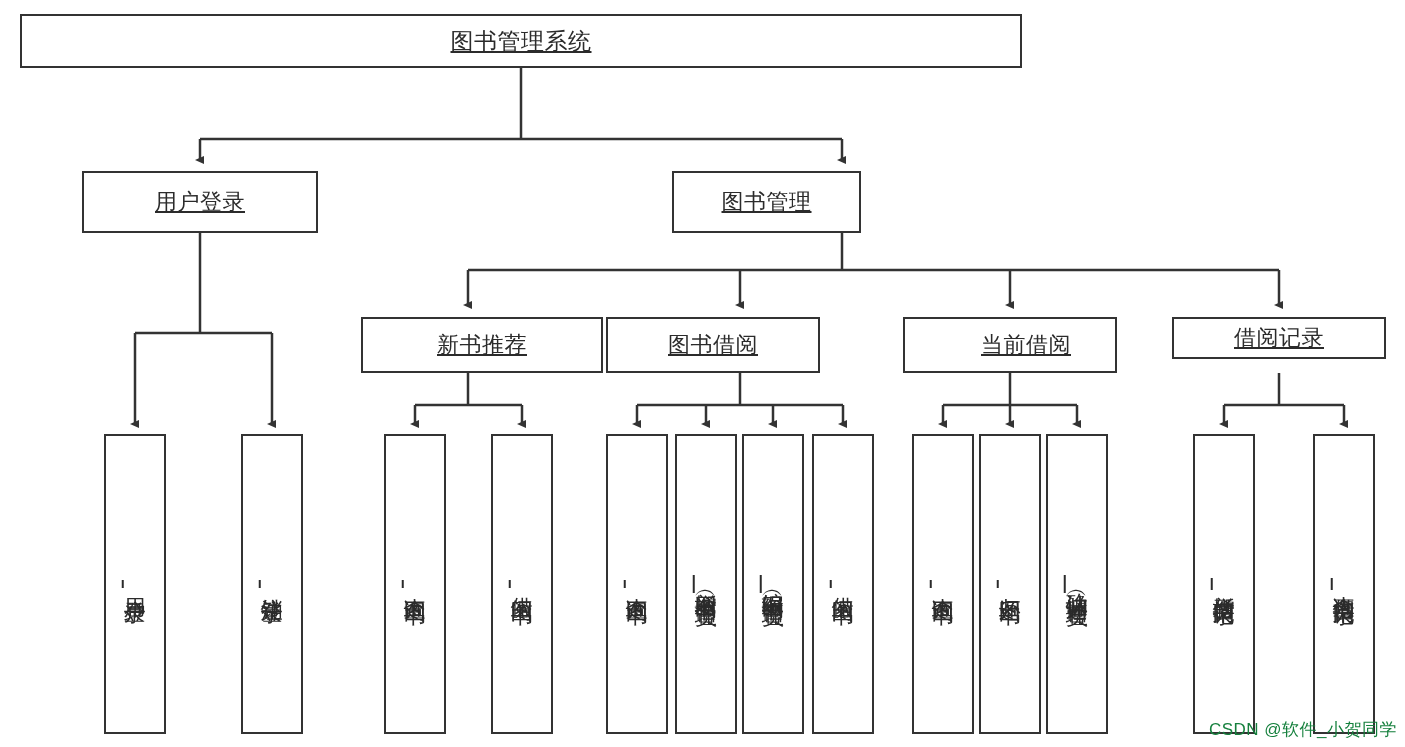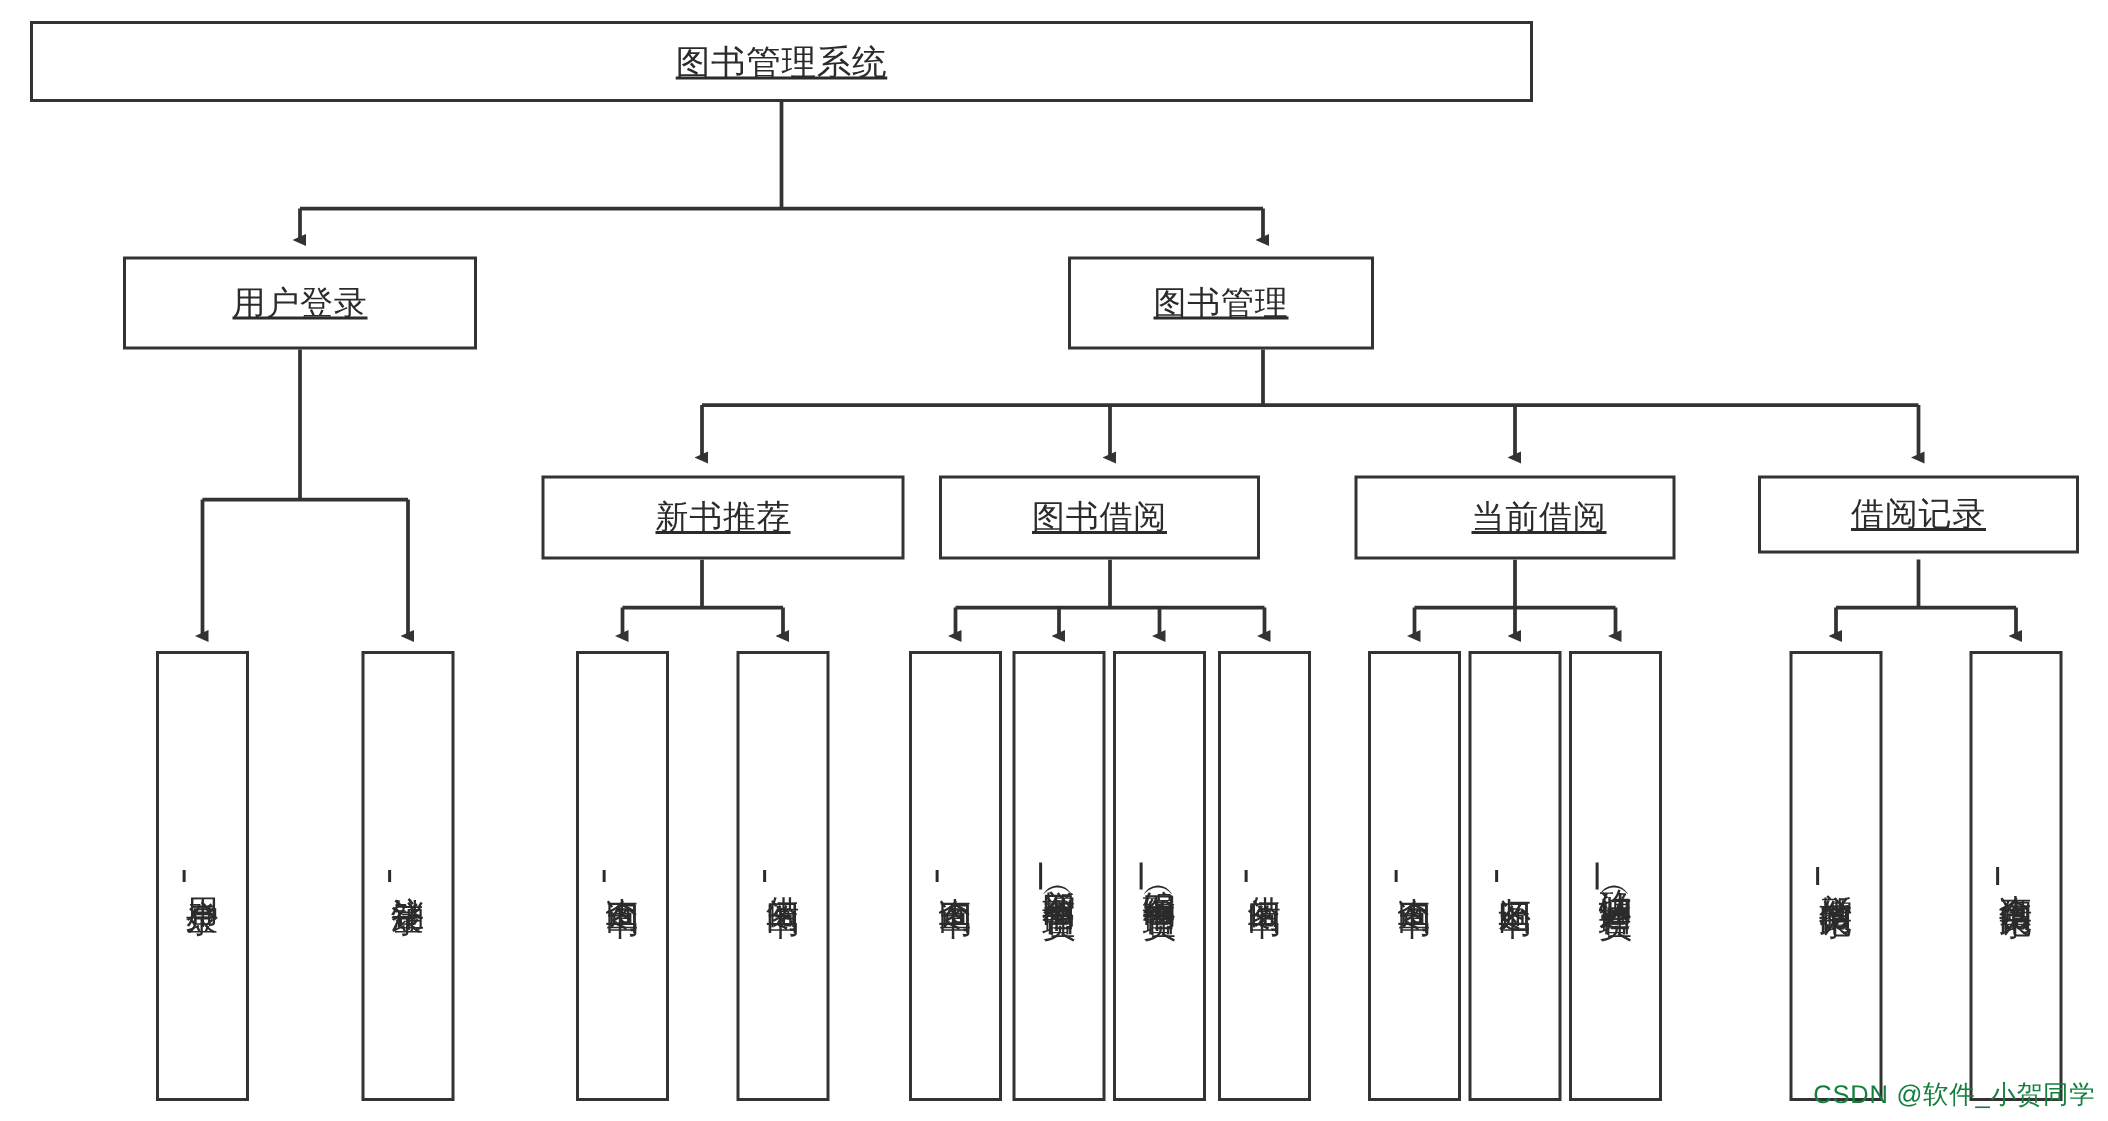--- a/index.html
+++ b/index.html
@@ -123,34 +123,34 @@
     </g>
   </svg>
 
   <div class="node node-h" id="root-node" style="left:20px; top:14px; width:1002px; height:54px;">
     <span>图书管理系统</span>
   </div>
 
   <div class="node node-h" style="left:82px; top:171px; width:236px; height:62px;">
     <span>用户登录</span>
   </div>
-  <div class="node node-h" style="left:712px; top:171px; width:204px; height:62px;">
+  <div class="node node-h" style="left:672px; top:171px; width:189px; height:62px;">
     <span>图书管理</span>
   </div>
 
   <div class="node node-h" style="left:361px; top:317px; width:242px; height:56px;">
     <span>新书推荐</span>
   </div>
-  <div class="node node-h" style="left:626px; top:317px; width:214px; height:56px;">
+  <div class="node node-h" style="left:606px; top:317px; width:214px; height:56px;">
     <span>图书借阅</span>
   </div>
   <div class="node node-h" style="left:903px; top:317px; width:214px; height:56px;padding-left:32px;">
     <span>当前借阅</span>
   </div>
-  <div class="node node-h" style="left:1172px; top:317px; width:214px; height:52px;">
+  <div class="node node-h" style="left:1172px; top:317px; width:214px; height:42px;">
     <span>借阅记录</span>
   </div>
 
   <div class="node node-v" style="left:104px; top:434px; width:62px; height:300px;">
     <span class="vtext">用户登录</span>
   </div>
   <div class="node node-v" style="left:241px; top:434px; width:62px; height:300px;">
     <span class="vtext">注销登录</span>
   </div>
 

